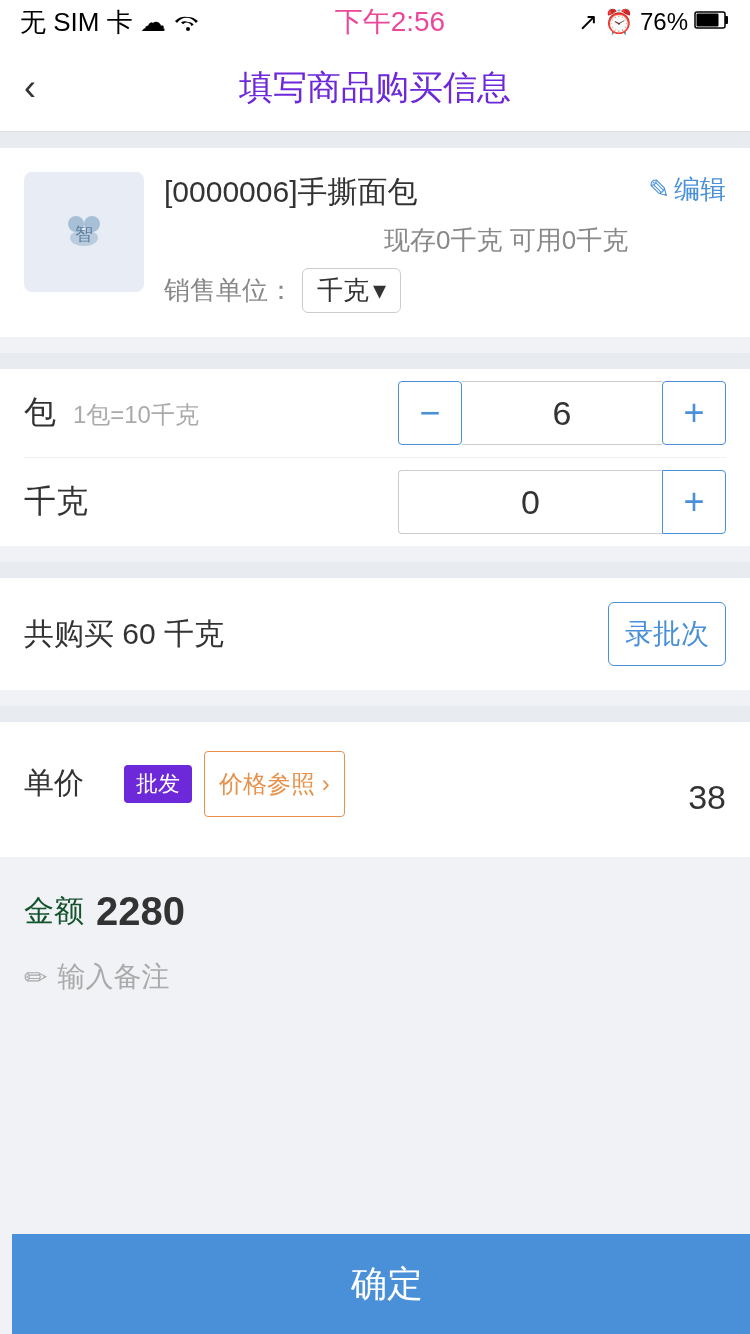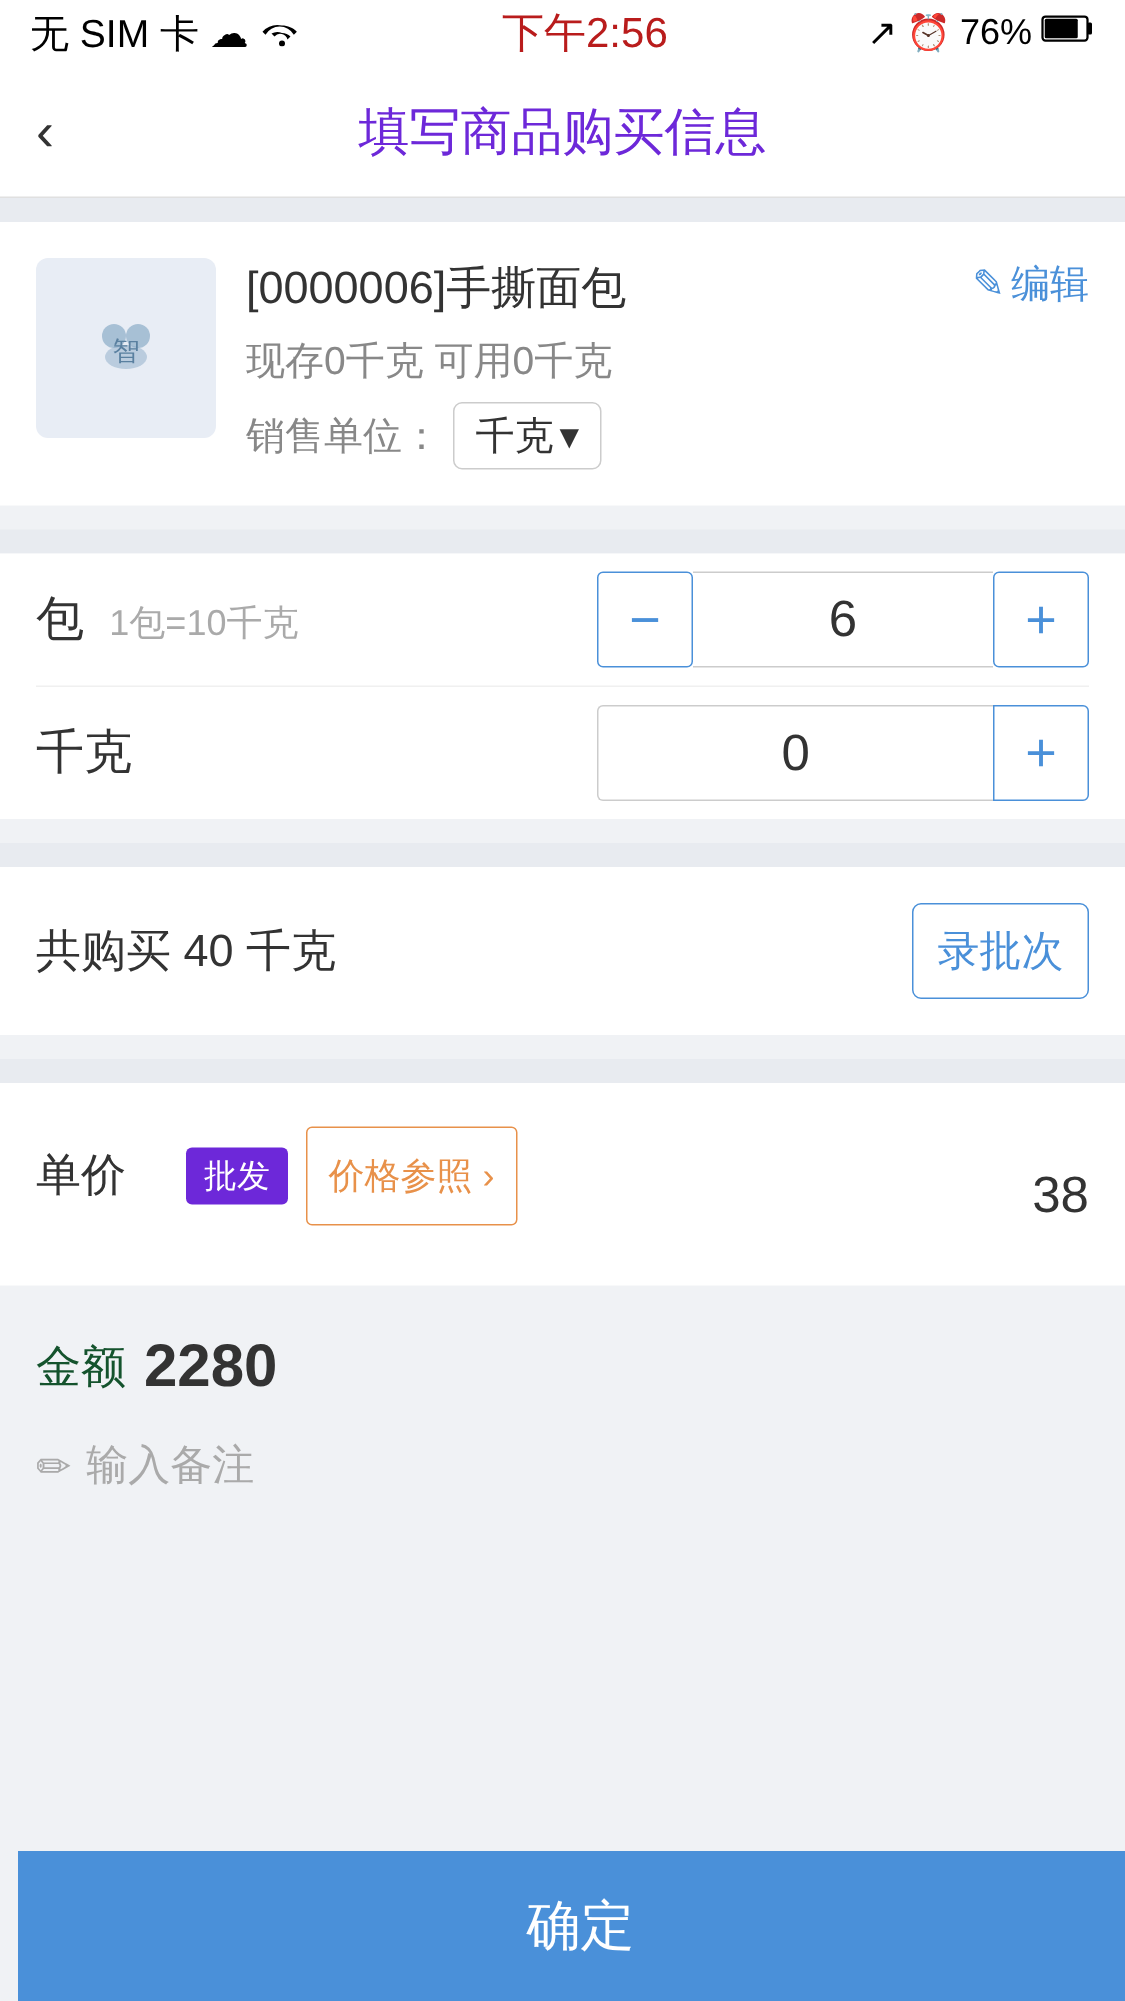--- a/index.html
+++ b/index.html
@@ -18,21 +18,21 @@
       width: 750px;
       height: 44px;
       background: #fff;
       display: flex;
       align-items: center;
       justify-content: space-between;
       padding: 0 20px;
       font-size: 26px;
     }
     .status-left { display: flex; align-items: center; gap: 8px; color: #000; font-size: 26px; }
-    .status-center { color: #b91c1c; font-size: 28px; font-weight: 500; }
+    .status-center { color: #ec4899; font-size: 28px; font-weight: 500; }
     .status-right { display: flex; align-items: center; gap: 6px; color: #000; font-size: 24px; }
 
     
     .nav-bar {
       width: 750px;
       height: 88px;
       background: #fff;
       border-bottom: 1px solid #e0e0e0;
       display: flex;
       align-items: center;
@@ -67,21 +67,21 @@
       background: #e8edf5;
       border-radius: 8px;
       display: flex;
       align-items: center;
       justify-content: center;
       flex-shrink: 0;
     }
     .product-thumb svg { width: 60px; height: 60px; }
     .product-info { flex: 1; }
     .product-name { font-size: 30px; color: #333; font-weight: 500; margin-bottom: 10px; }
-    .product-stock { font-size: 26px; color: #888; margin-bottom: 10px; }
+    .product-stock { font-size: 26px; color: #888; margin-bottom: 10px; text-align: right; }
     .product-unit { font-size: 26px; color: #888; display: flex; align-items: center; gap: 8px; }
     .unit-dropdown {
       border: 1px solid #ccc;
       border-radius: 6px;
       padding: 4px 14px;
       font-size: 26px;
       color: #333;
       background: #fff;
       display: flex;
       align-items: center;
@@ -348,21 +348,21 @@
     <div class="input-controls">
       <input class="qty-input-no-minus" value="0" readonly="" style="">
       <div class="qty-btn" style="border-left:1px solid #4a90d9; border-radius:0 4px 4px 0;">+</div>
     </div>
   </div>
 </div>
 
 <div class="section-sep"></div>
 
 <div class="total-section">
-  <div class="total-text">共购买 40 千克</div>
+  <div class="total-text">共购买 60 千克</div>
   <button class="batch-btn">录批次</button>
 </div>
 
 <div class="section-sep"></div>
 
 <div class="price-section">
   <div class="price-row">
     <div class="price-label">
       <span>单价</span>
       <span class="tag-pifa">批发</span>

